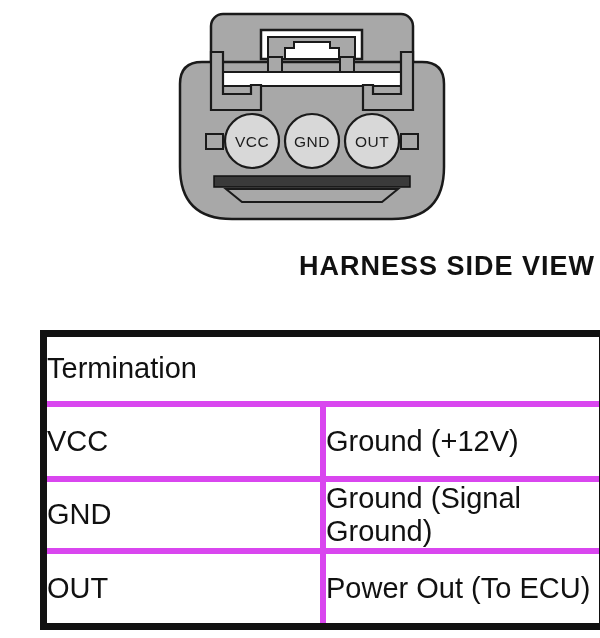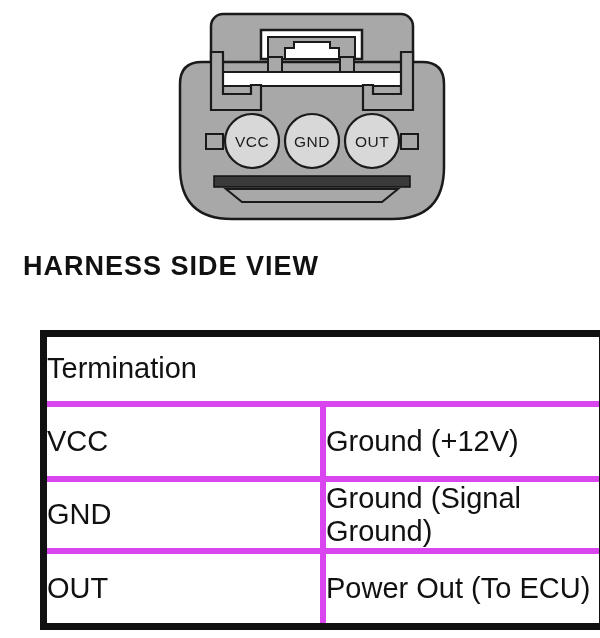--- a/index.html
+++ b/index.html
@@ -22,21 +22,21 @@
     font-size: 15.5px;
     font-weight: 500;
     letter-spacing: 0.5px;
     fill: #1c1c1c;
     text-anchor: middle;
   }
   #caption {
     position: absolute;
     left: 0; top: 251px;
     width: 572px;
-    text-align: left;
+    text-align: right;
     font-size: 27px;
     font-weight: bold;
     letter-spacing: 1px;
     color: #111111;
   }
   #pin-table {
     position: absolute;
     left: 17px; top: 330px;
     width: 566px; height: 295px;
     border-collapse: collapse;

